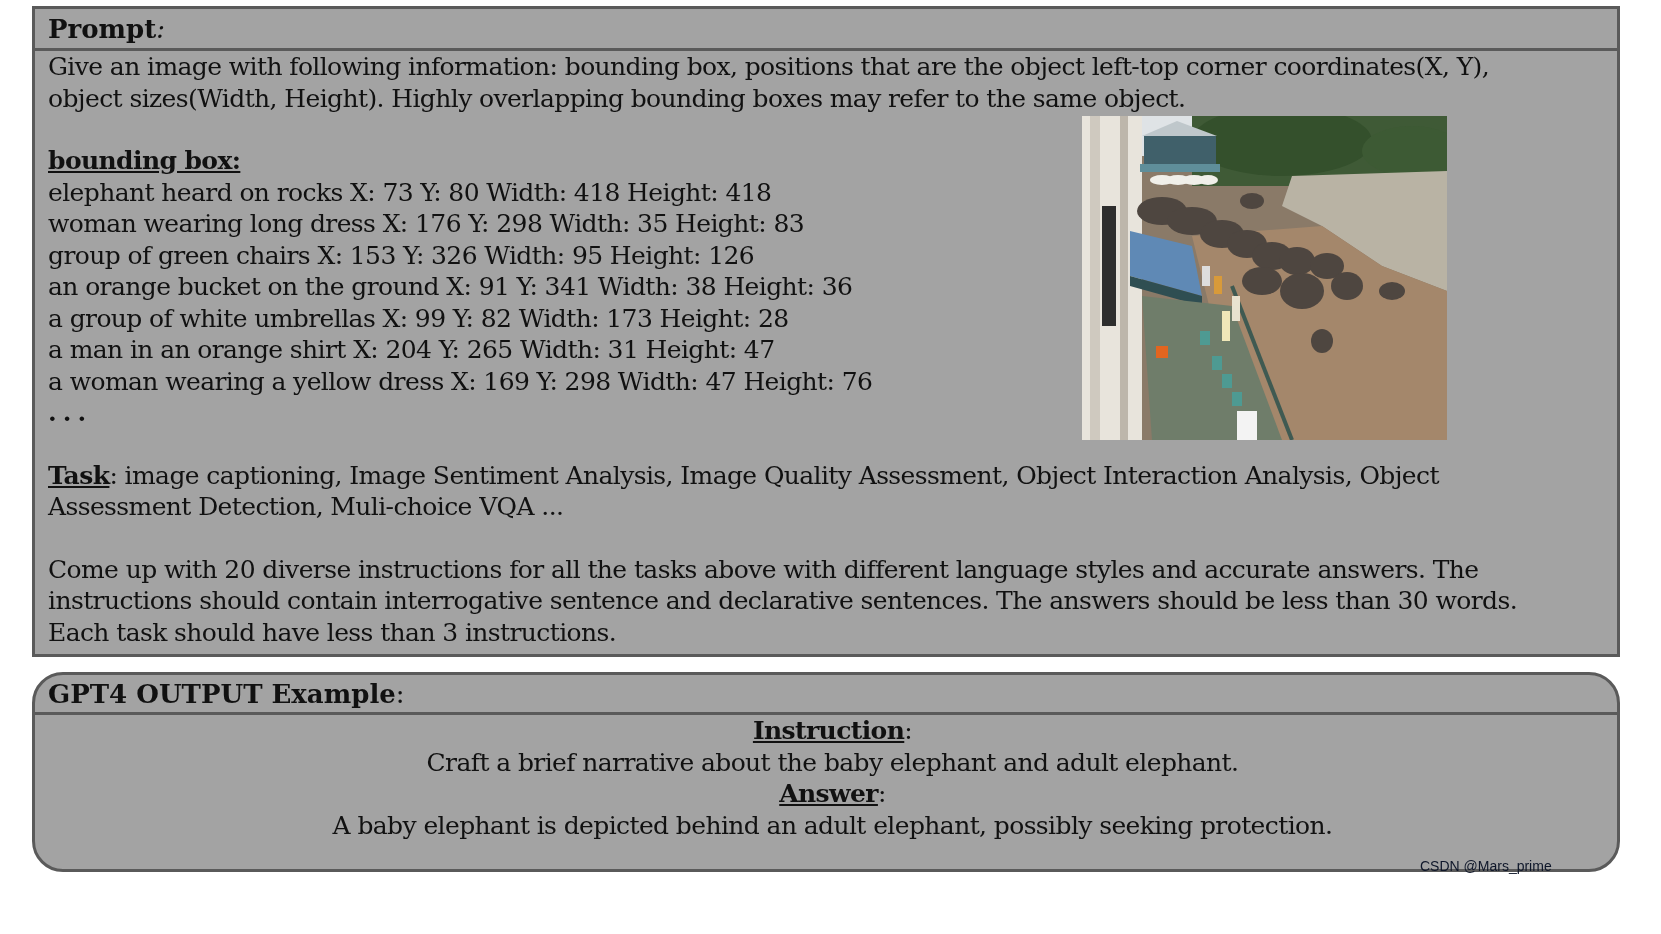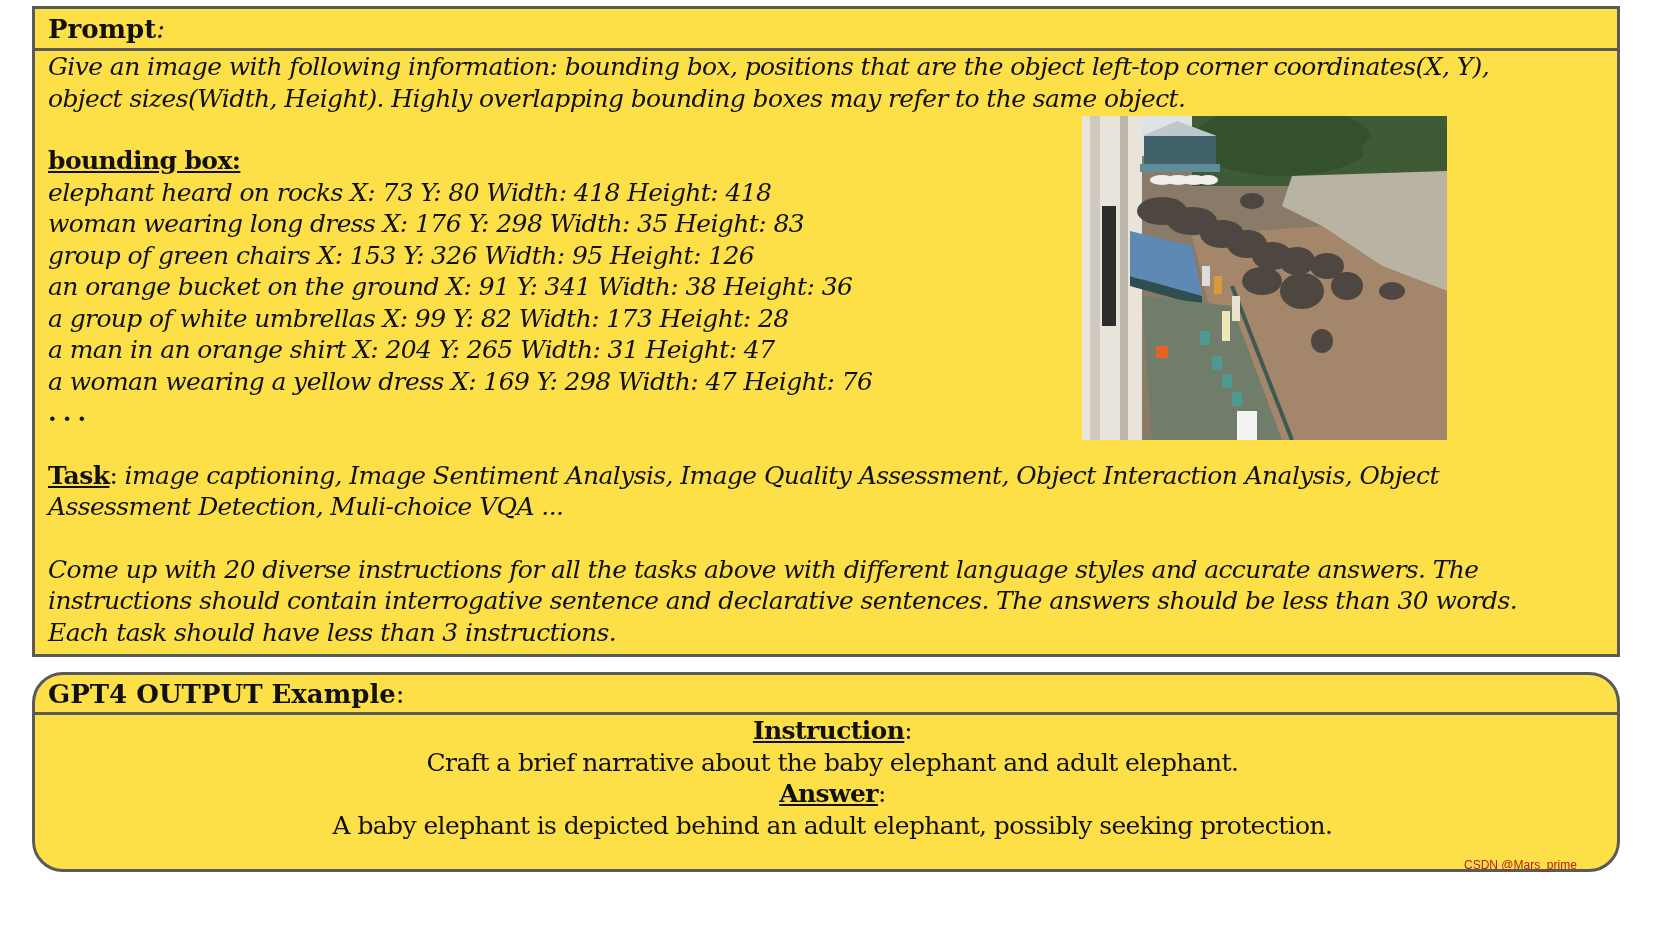--- a/index.html
+++ b/index.html
@@ -3,44 +3,44 @@
   <meta charset="utf-8">
   <style>
     html, body { margin: 0; padding: 0; background: #ffffff; }
     body {
       width: 1661px; height: 934px; position: relative; overflow: hidden;
       font-family: "DejaVu Serif", "Liberation Serif", serif;
       color: #111111;
     }
     .box {
       position: absolute; left: 32px; width: 1588px;
-      border: 3px solid #5a5a5a; box-sizing: border-box; background: #fde047;
+      border: 3px solid #5a5a5a; box-sizing: border-box; background: #a3a3a3;
     }
     .box-header {
       border-bottom: 3px solid #5a5a5a;
       padding: 0 0 0 13px; box-sizing: border-box;
       font-weight: bold; font-size: 26px; display: flex; align-items: center;
     }
     .box-header .colon { font-weight: normal; }
     .box-header .colon.it { font-style: italic; }
     .body { position: relative; padding: 0 0 0 13px; }
     .line {
       font-size: 25px; line-height: 31.5px; white-space: nowrap;
       letter-spacing: -0.6px;
     }
-    .it { font-style: italic; }
+    .it { }
     .u { text-decoration: underline; font-weight: bold; font-style: normal; }
     .gap { height: 31px; }
     .photo {
       position: absolute; left: 1082px; top: 116px; width: 365px; height: 324px;
       overflow: hidden; background: #8a7a68;
     }
     .watermark {
       position: absolute; left: 1420px; top: 858px;
-      font-family: "Liberation Sans", sans-serif; font-size: 12px; color: #b91c1c; margin-left: 44px;
+      font-family: "Liberation Sans", sans-serif; font-size: 14px; color: #0f172a;
     }
     .dots { letter-spacing: 6px; font-weight: bold; }
   </style>
 </head>
 <body>
 
 <div class="box" style="top:6px; height:651px;">
   <div class="box-header" style="height:42px;">
     <span>Prompt</span>
       <span class="colon it">:</span>

